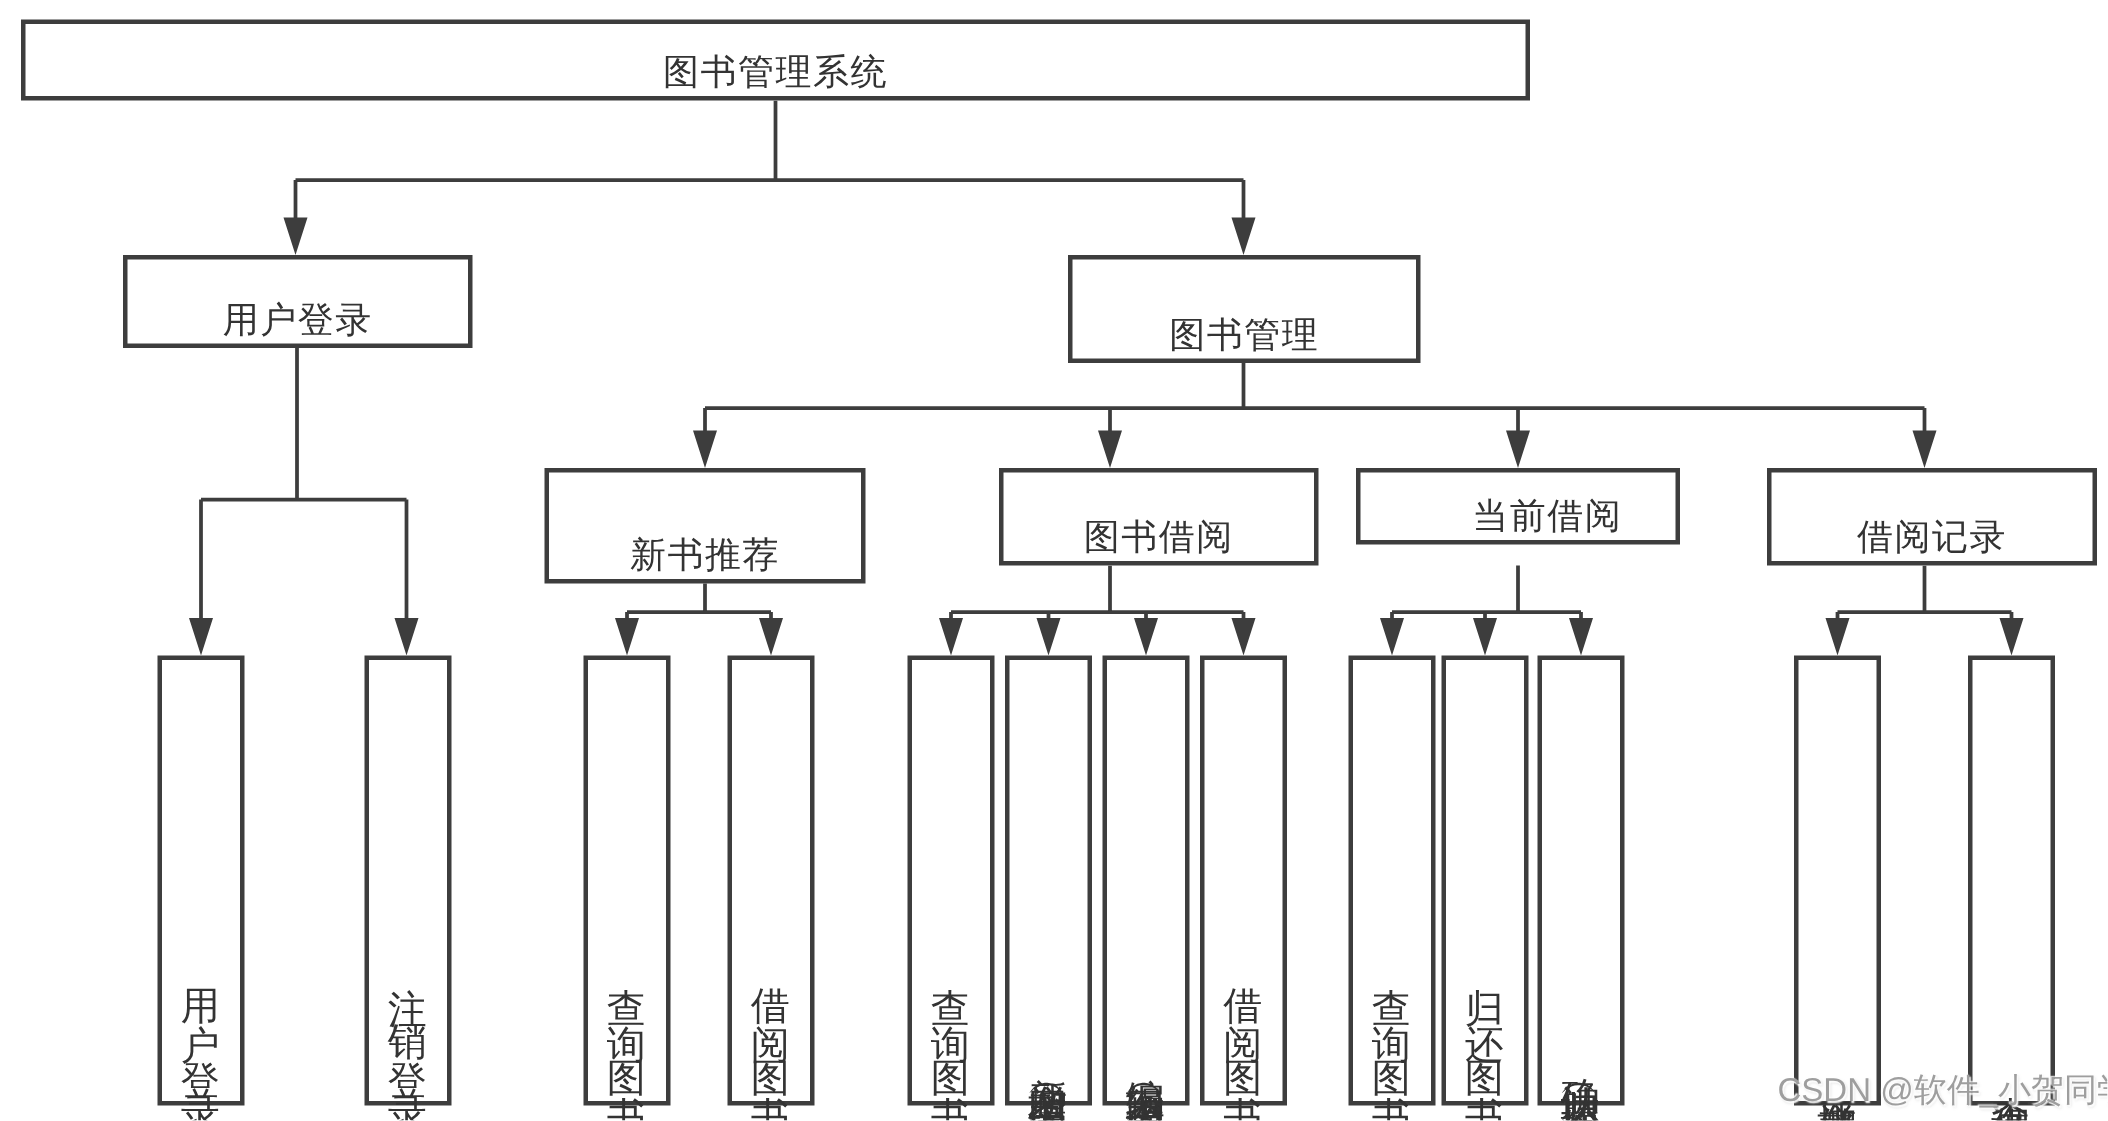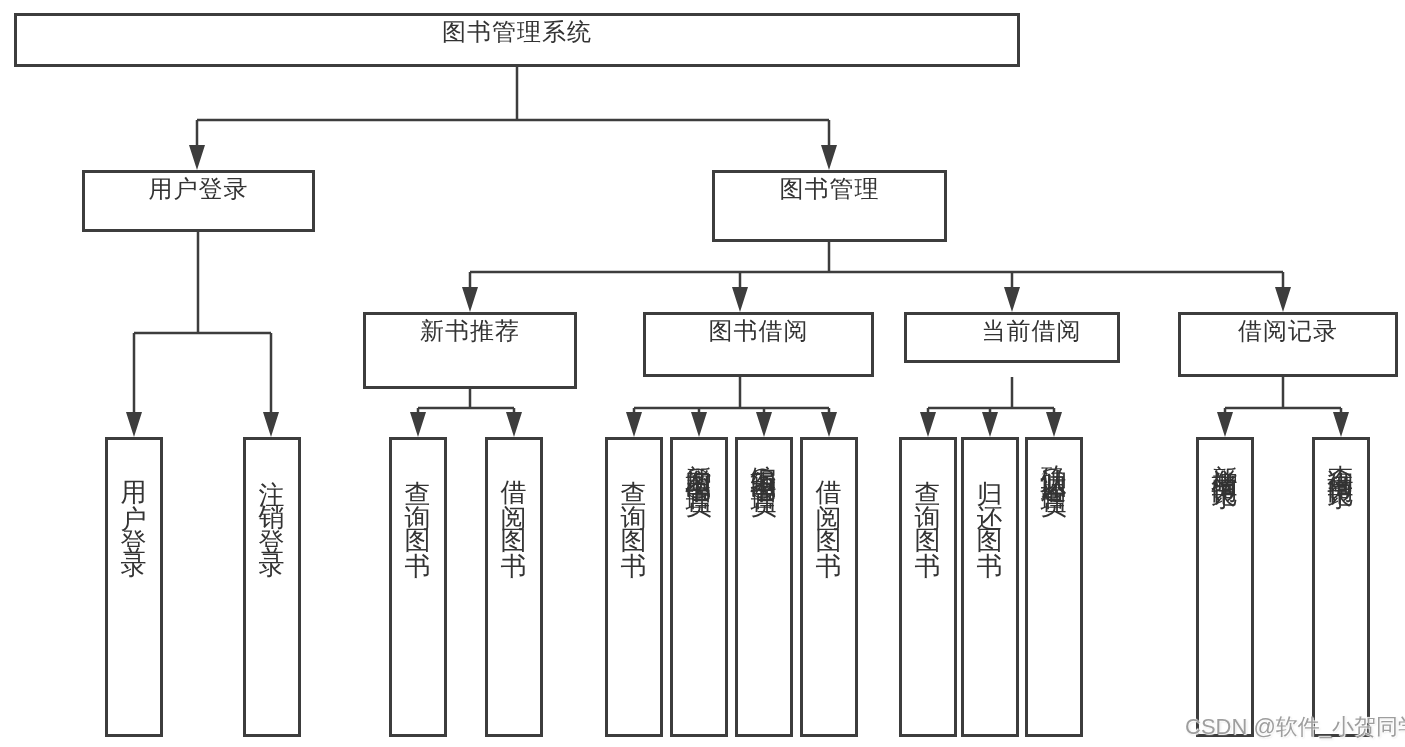--- a/index.html
+++ b/index.html
@@ -17,21 +17,21 @@
     left: 0; top: 0;
     width: 1405px; height: 747px;
     color: var(--line, #3d3d3d);
   }
   .box {
     position: absolute;
     box-sizing: border-box;
     background: #ffffff;
     border: 3px solid var(--line, #3b3b3b);
     display: flex;
-    align-items: flex-start;
+    align-items: flex-end;
     justify-content: center;
     font-size: 24px;
     letter-spacing: 1px;
     color: var(--text, #333333);
     white-space: nowrap;
   }
   .leaf {
     font-size: 26px;
     letter-spacing: 0;
   }
@@ -122,21 +122,21 @@
   <div class="box" style="left:82px; top:170px; width:233px; height:62px;">
     <span>用户登录</span>
   </div>
   <div class="box" style="left:712px; top:170px; width:235px; height:72px;">
     <span>图书管理</span>
   </div>
 
   <div class="box" style="left:363px; top:312px; width:214px; height:77px;">
     <span>新书推荐</span>
   </div>
-  <div class="box" style="left:643px; top:312px; width:231px; height:65px;">
+  <div class="box" style="left:666px; top:312px; width:213px; height:65px;">
     <span>图书借阅</span>
   </div>
   <div class="box" style="left:904px; top:312px; width:216px; height:51px;padding-left:39px;">
     <span>当前借阅</span>
   </div>
   <div class="box" style="left:1178px; top:312px; width:220px; height:65px;">
     <span>借阅记录</span>
   </div>
 
   <div class="box leaf ls-wide" style="left:105px; top:437px; width:58px; height:300px;">

